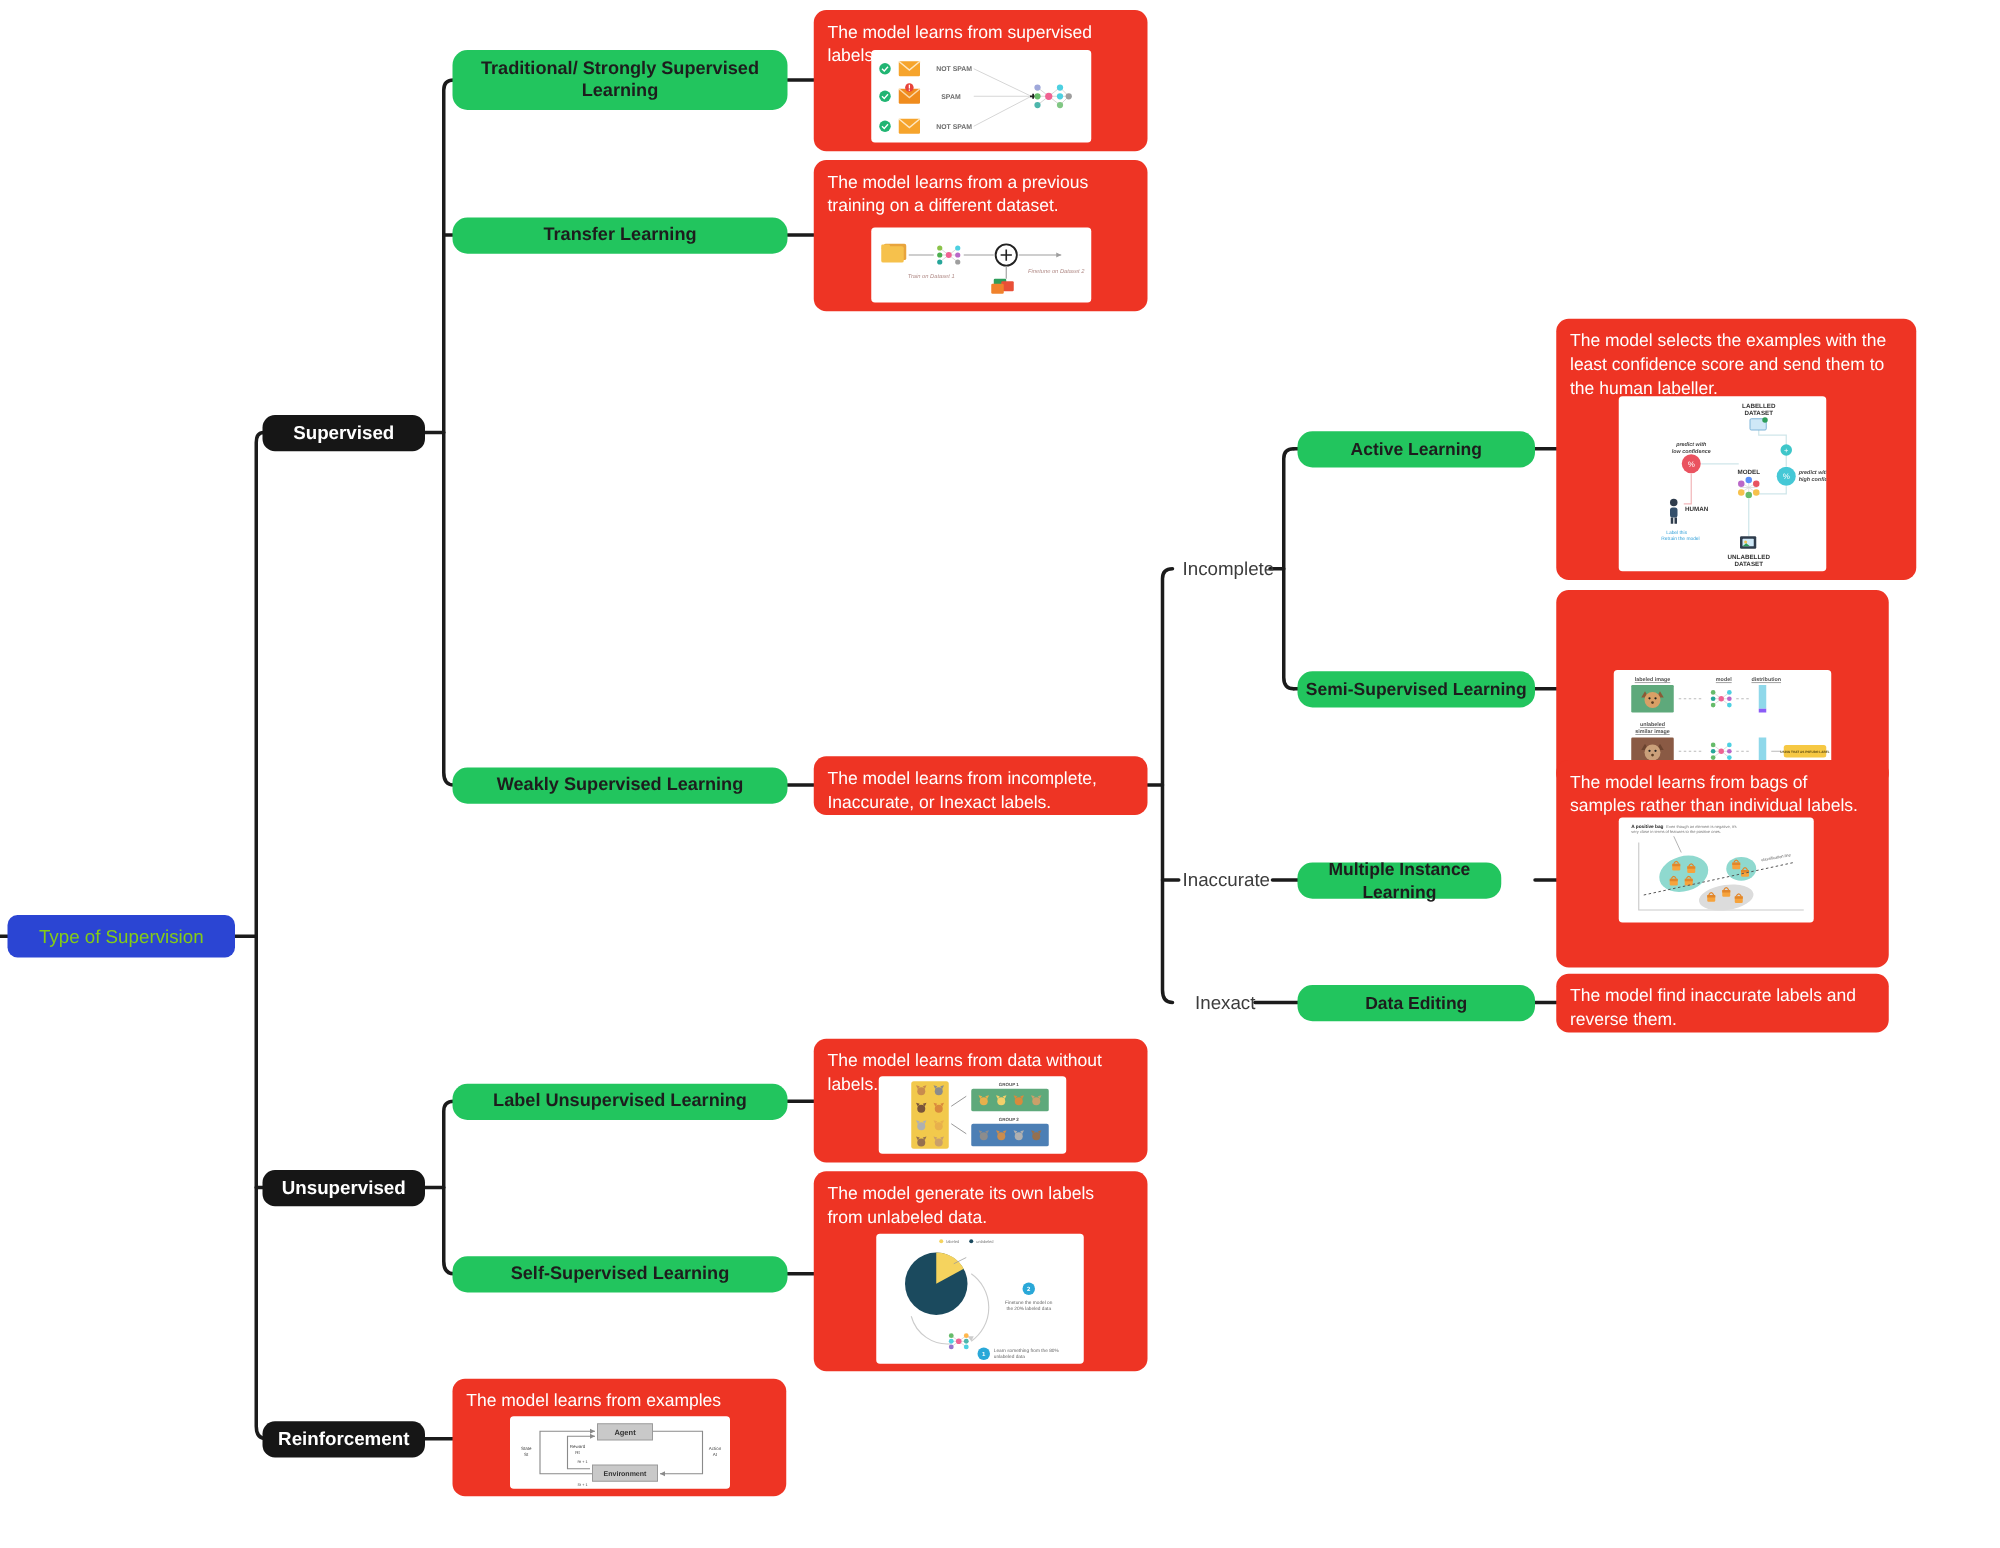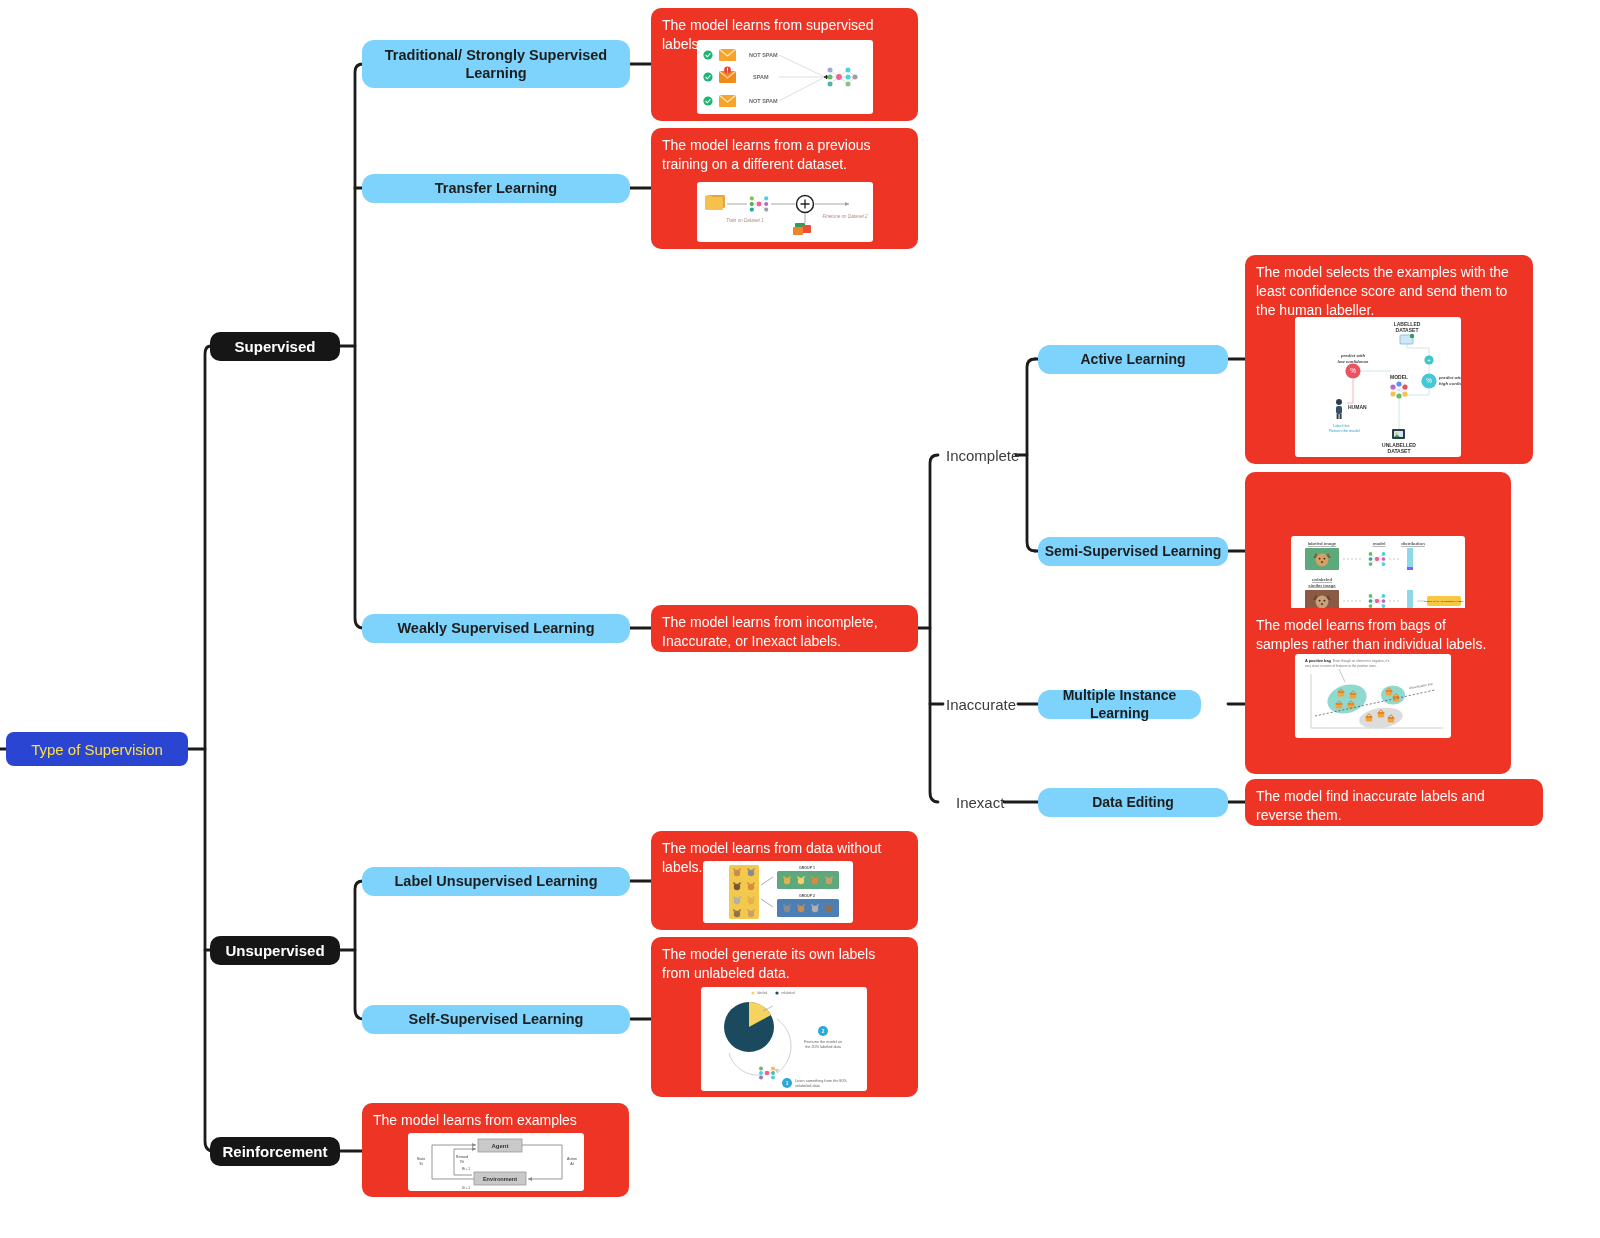--- a/index.html
+++ b/index.html
@@ -1,23 +1,23 @@
 <!DOCTYPE html>
 <html><head>
 <meta charset="utf-8">
 <style>
   html,body{margin:0;padding:0;background:#ffffff;}
   #canvas{position:relative;width:1600px;height:1238px;background:#ffffff;overflow:hidden;
           font-family:"Liberation Sans",sans-serif;}
   #wires{position:absolute;left:0;top:0;z-index:0;pointer-events:none;}
   .abs{position:absolute;box-sizing:border-box;}
   .node{z-index:2;display:flex;align-items:center;justify-content:center;text-align:center;}
-  .node-blue{background:#2B45D3;color:#fde047;border-radius:8px;font-size:15px;font-weight:400;}
+  .node-blue{background:#2B45D3;color:#84cc16;border-radius:8px;font-size:15px;font-weight:400;}
   .node-black{background:#161616;color:#fff;border-radius:10px;font-size:15px;font-weight:bold;}
-  .node-yellow{background:#7dd3fc;color:#1d1d1d;border-radius:12px;font-size:14.5px;font-weight:bold;
+  .node-yellow{background:#22c55e;color:#1d1d1d;border-radius:12px;font-size:14.5px;font-weight:bold;
                padding:2px 10px;line-height:1.25;}
   .node-yellow.sm{font-size:14px;padding:2px 4px;}
   .node-red{background:#EE3424;color:#ffffff;border-radius:10px;font-size:14px;line-height:1.35;
             z-index:1;}
   .red-text{padding:8px 11px 0 11px;}
   .branch-label{z-index:2;color:#3c3c3c;font-size:15px;display:flex;align-items:center;}
   .panel{position:absolute;background:#ffffff;border-radius:3px;z-index:2;display:flex;
          align-items:center;justify-content:center;}
   .panel svg{display:block;}
   svg text{font-family:"Liberation Sans",sans-serif;}
@@ -371,21 +371,21 @@
           <use href="#bagg" transform="translate(101,44)"></use>
         <use href="#bagg" transform="translate(74,64)"></use>
           <use href="#bagg" transform="translate(86,60)"></use>
           <use href="#bagg" transform="translate(96,65)"></use>
         <line x1="20" y1="62" x2="140" y2="36" stroke="#555" stroke-width="0.8" stroke-dasharray="2 2"></line>
         <text x="126" y="33" font-size="3.2" font-style="italic" fill="#666" text-anchor="middle" transform="rotate(-10 126 33)">classification line</text>
       </svg>
     </div>
   </div>
 
-  <div class="abs node-red" style="left:1245px;top:779px;width:298px;height:47px;">
+  <div class="abs node-red" style="left:1245px;top:779px;width:266px;height:47px;">
     <div class="red-text">The model find inaccurate labels and reverse them.</div>
   </div>
 
   <div class="abs node-red" style="left:651px;top:831px;width:267px;height:99px;">
     <div class="red-text">The model learns from data without labels.</div>
     <div class="panel" style="left:52px;top:30px;width:150px;height:62px;">
       <svg width="150" height="62" viewBox="0 0 150 62">
         <defs>
           <g id="ani">
             <path d="M-2.8 -1.8 l-1.4 -3 l3 0.8 z"></path>

